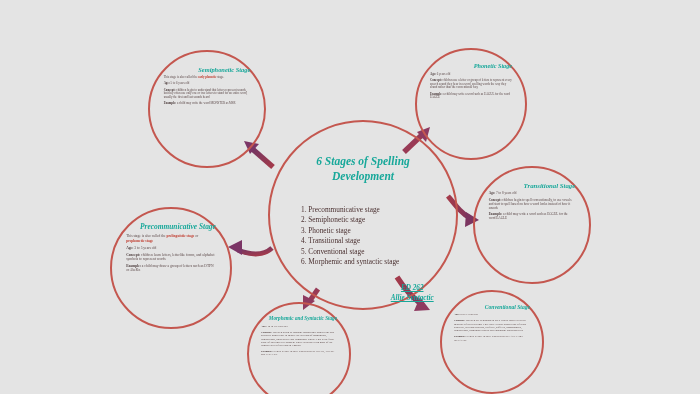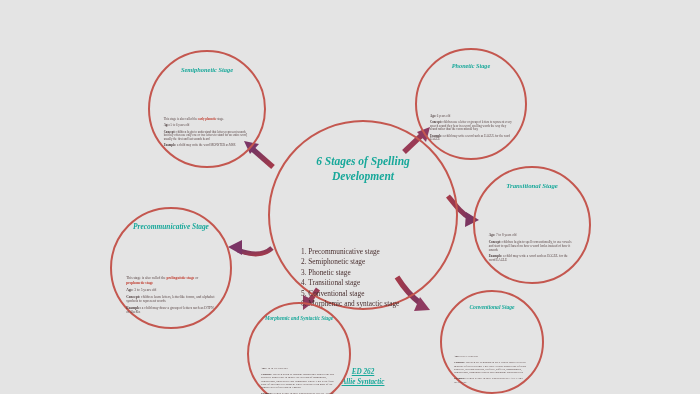--- a/index.html
+++ b/index.html
@@ -28,22 +28,21 @@
     background: transparent;
   }
   .bubble-inner {
     position: absolute;
     left: 12%;
     top: 12%;
     width: 76%;
     height: 76%;
     display: flex;
     flex-direction: column;
-    align-items: center;
-    gap: 42px;
+    align-items: flex-end;
   }
   .b-title {
     color: #18a89a;
     font-style: italic;
     font-weight: bold;
     text-align: center;
     line-height: 1.12;
     margin-bottom: 3px;
   }
   .b-body {

